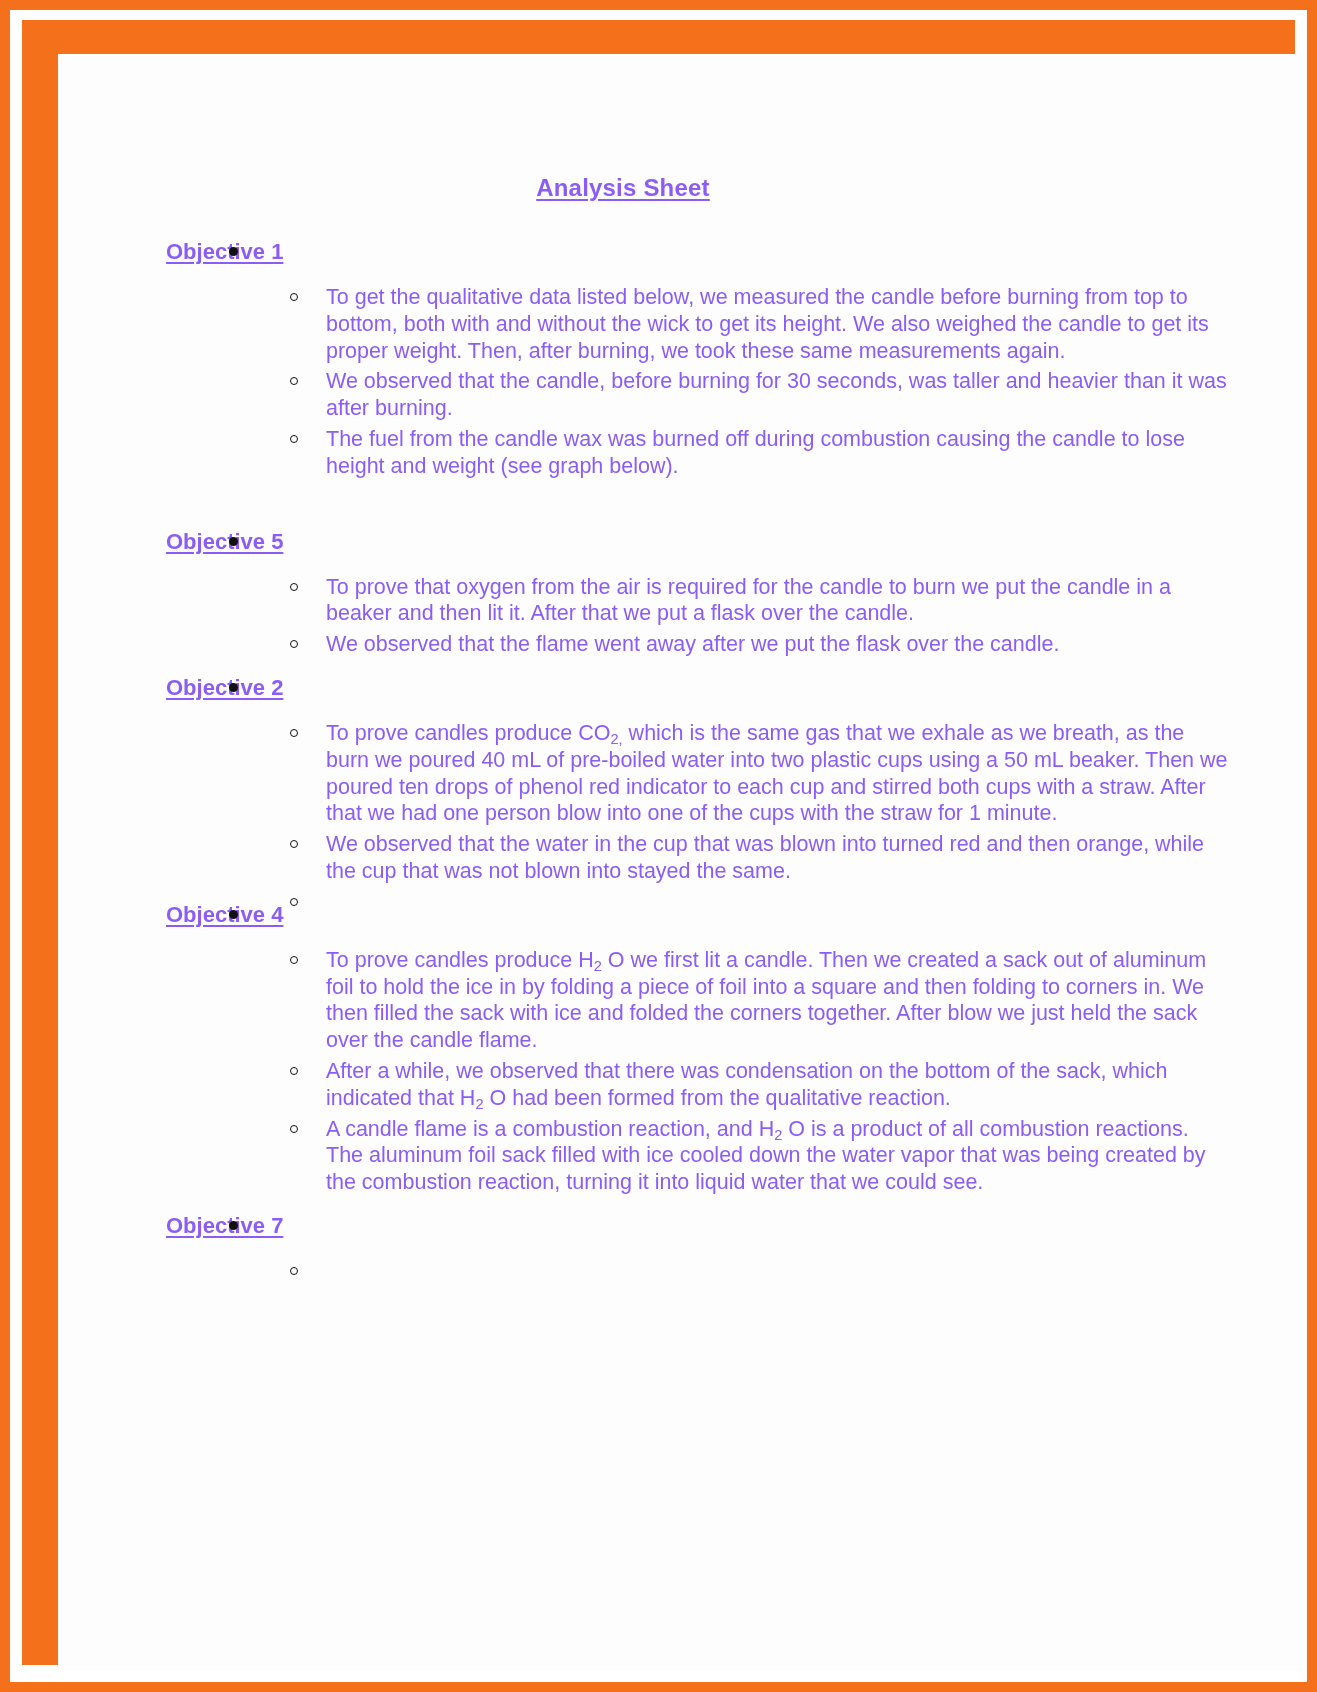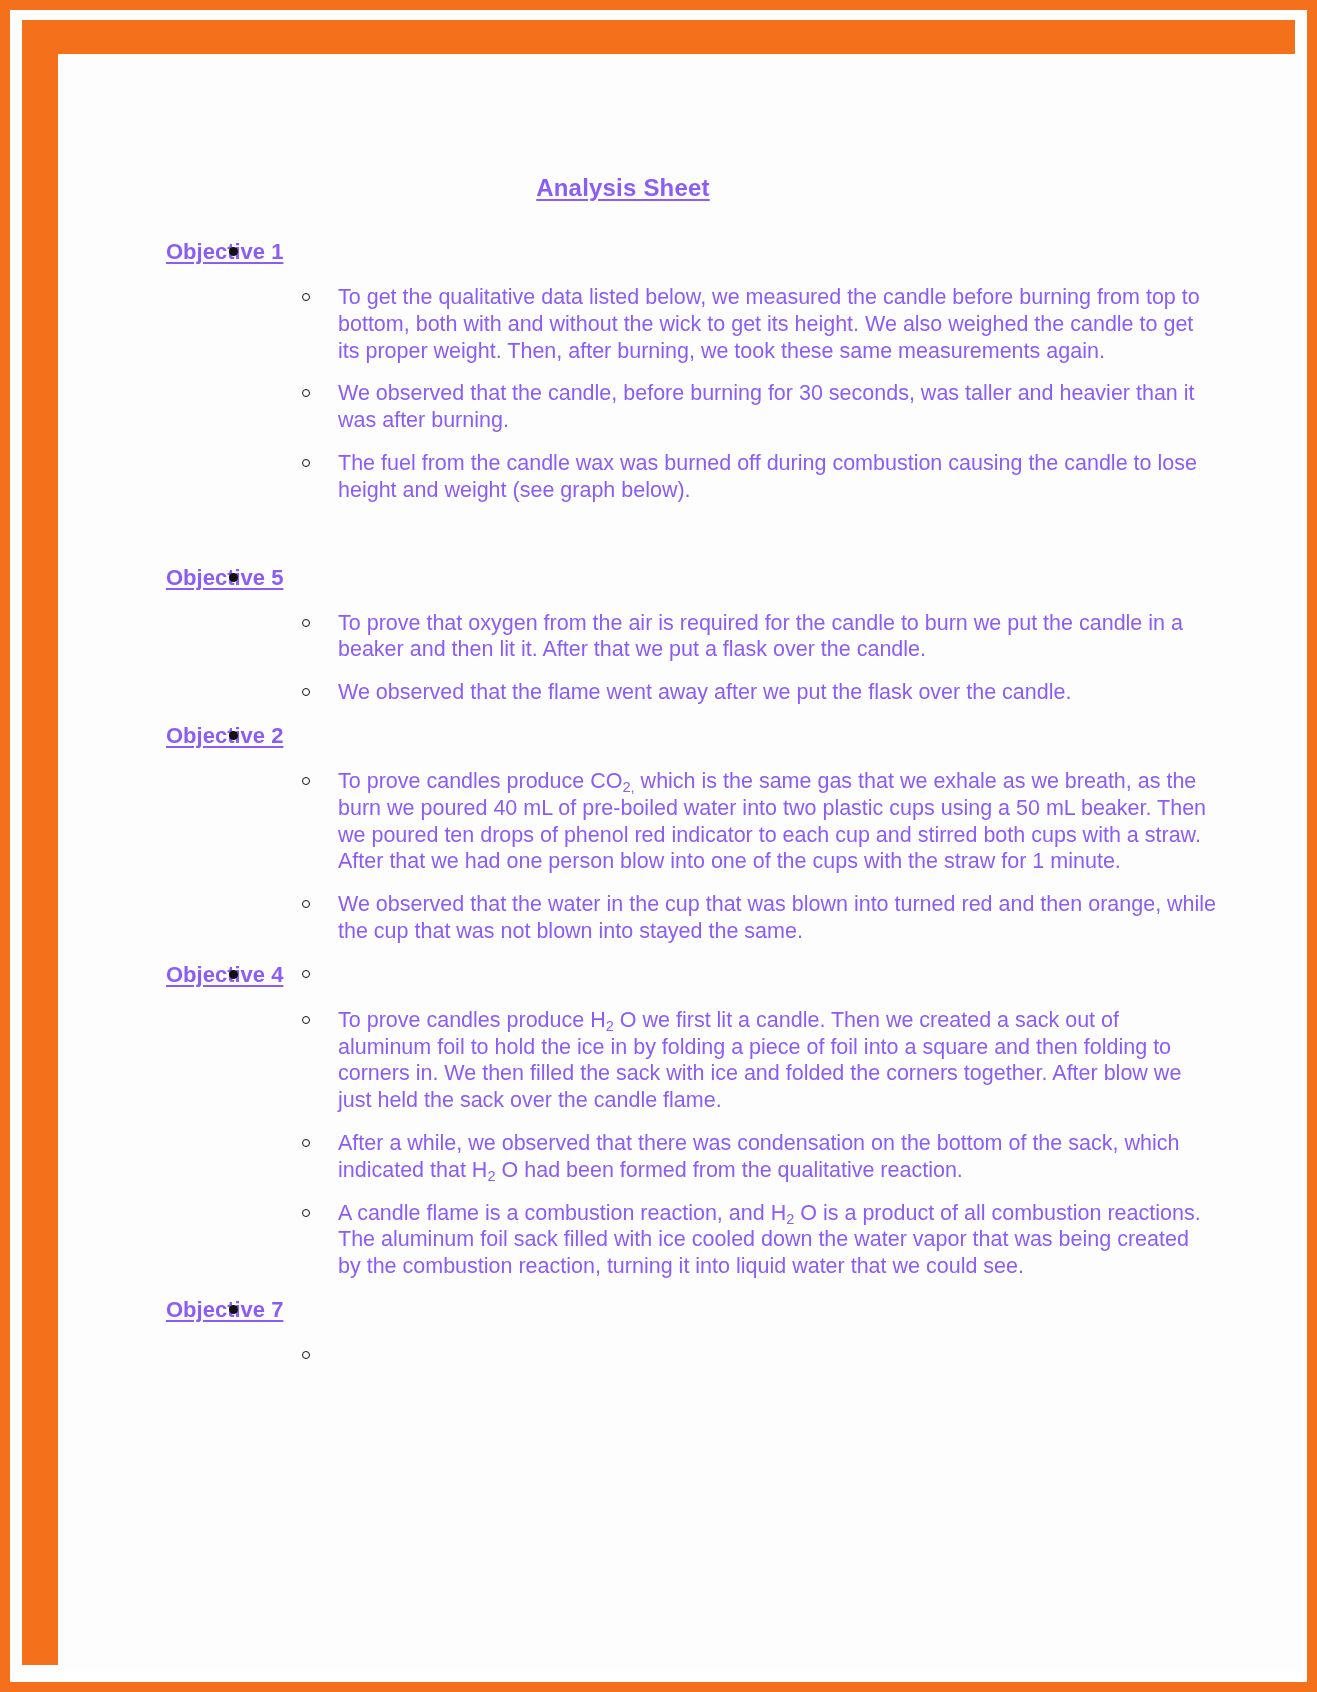--- a/index.html
+++ b/index.html
@@ -115,21 +115,21 @@
     text-decoration: underline;
     text-underline-offset: 3px;
     line-height: 28px;
   }
 
   
   .lvl2 {
     position: relative;
     padding-left: 264px;
     padding-right: 70px;
-    margin: 16px;
+    margin: 4px;
     font-size: 21.5px;
     line-height: 26.8px;
     text-align: left;
   }
   .lvl2 .bullet2 {
     position: absolute;
     left: 228px;
     top: 9px;
     width: 8px;
     height: 8px;

